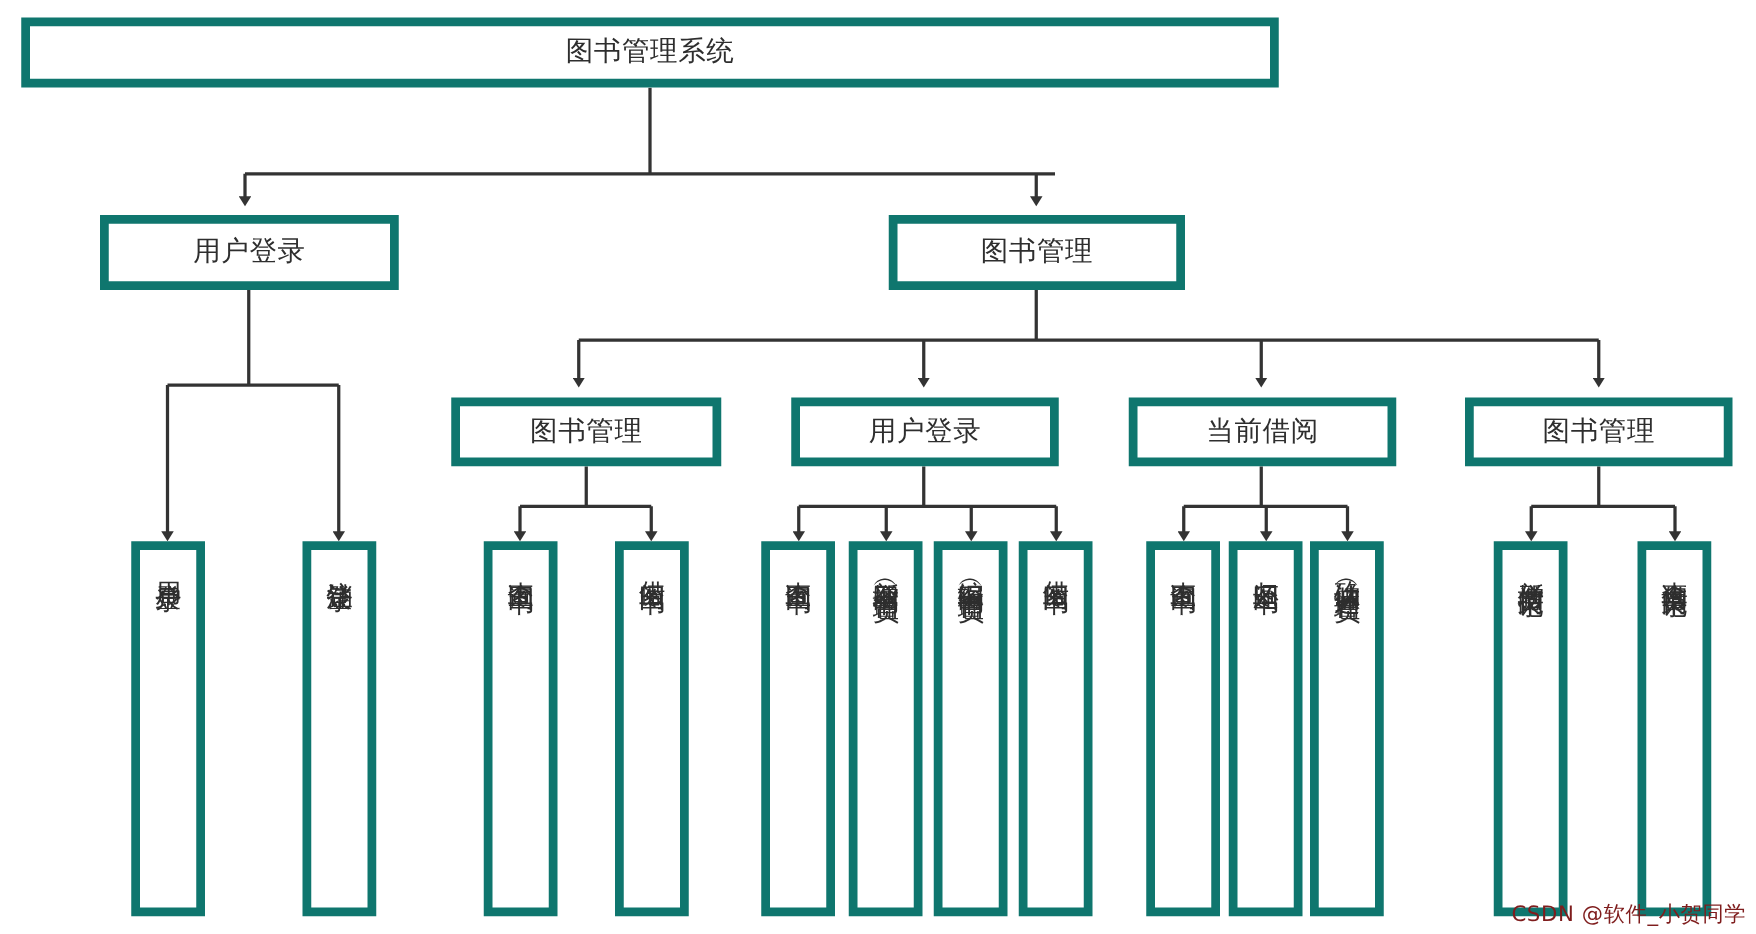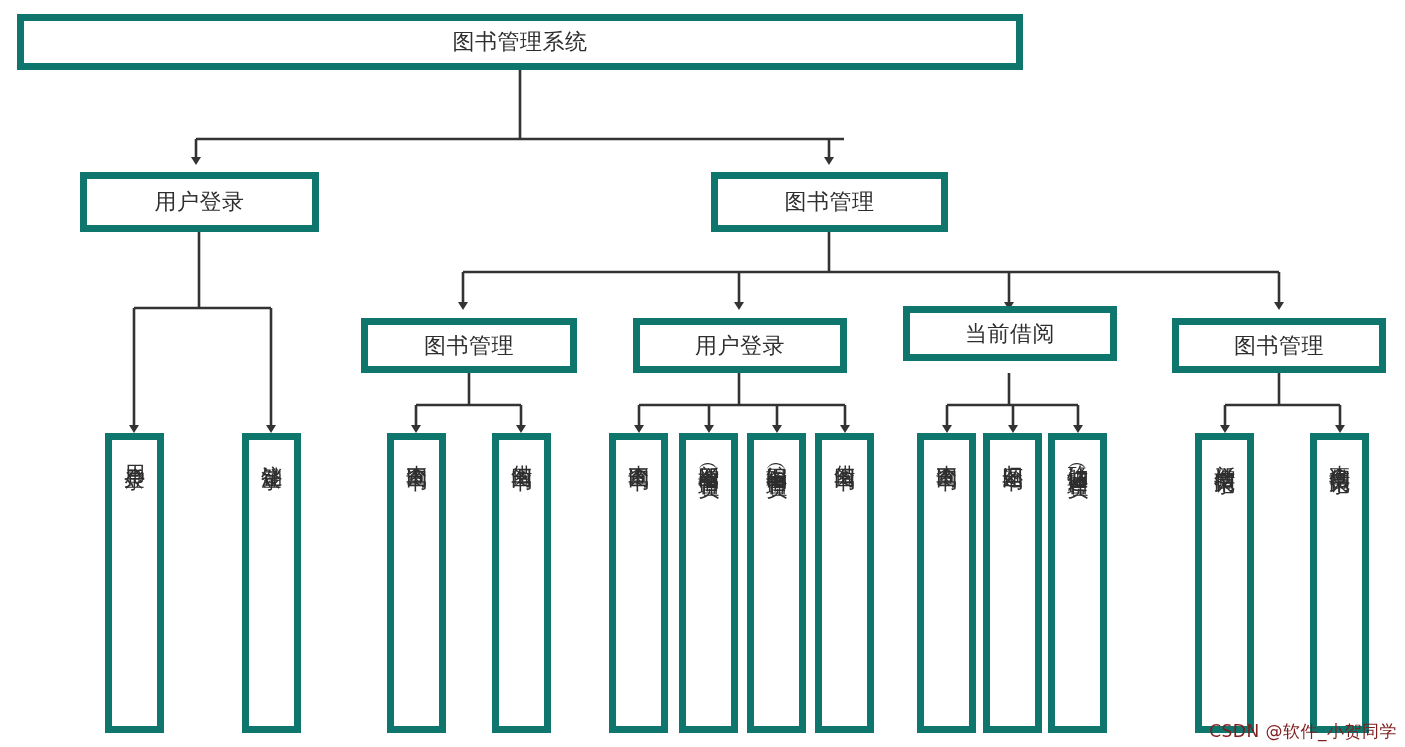--- a/index.html
+++ b/index.html
@@ -139,21 +139,21 @@
   <div class="node level2" style="left:711px; top:172px; width:237px; height:60px;">
     <span class="label">图书管理</span>
   </div>
 
   <div class="node level2" style="left:361px; top:318px; width:216px; height:55px;">
     <span class="label">图书管理</span>
   </div>
   <div class="node level2" style="left:633px; top:318px; width:214px; height:55px;">
     <span class="label">用户登录</span>
   </div>
-  <div class="node level2" style="left:903px; top:306px; width:214px; height:55px;">
+  <div class="node level2" style="left:903px; top:318px; width:214px; height:55px;">
     <span class="label">当前借阅</span>
   </div>
   <div class="node level2" style="left:1172px; top:318px; width:214px; height:55px;">
     <span class="label">图书管理</span>
   </div>
 
   <div class="node vertical" style="left:105px; top:433px; width:59px; height:300px;">
     <span class="label">用户登录</span>
   </div>
   <div class="node vertical" style="left:242px; top:433px; width:59px; height:300px;">

